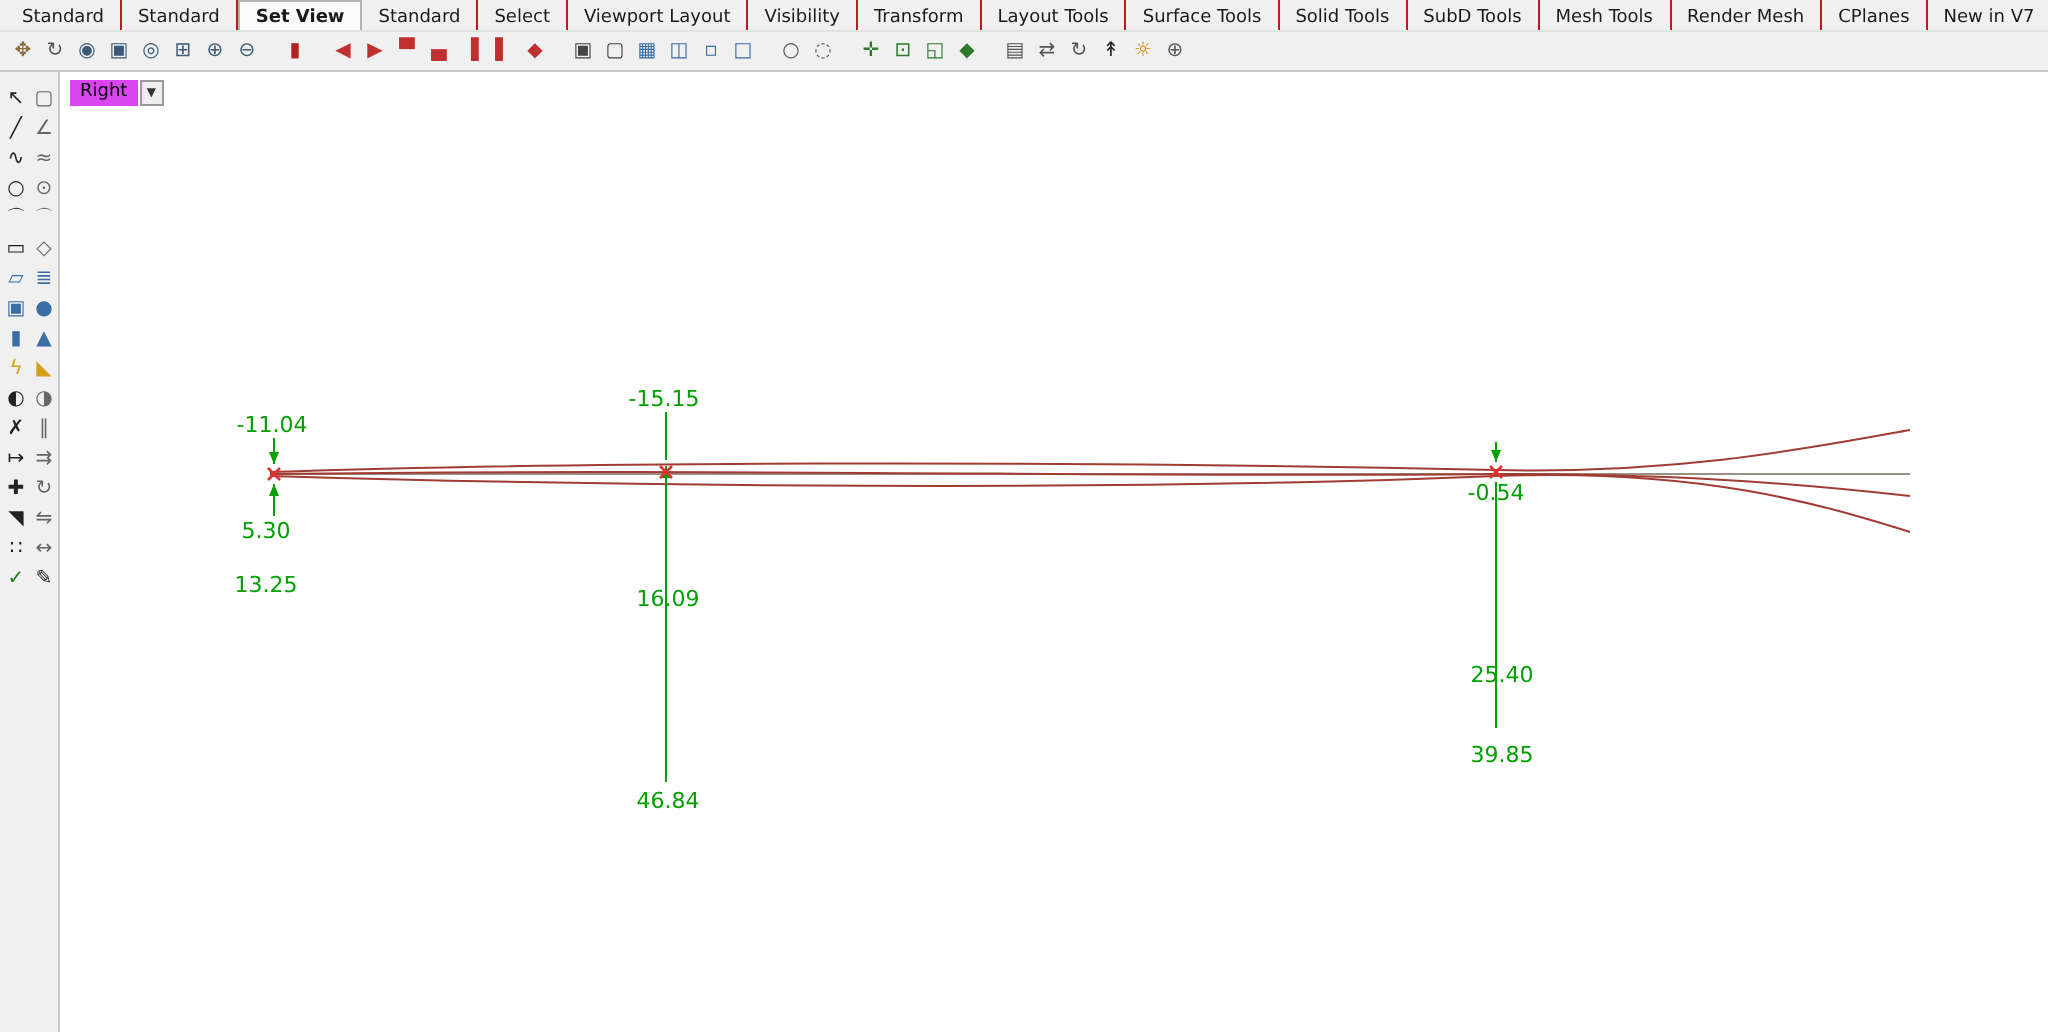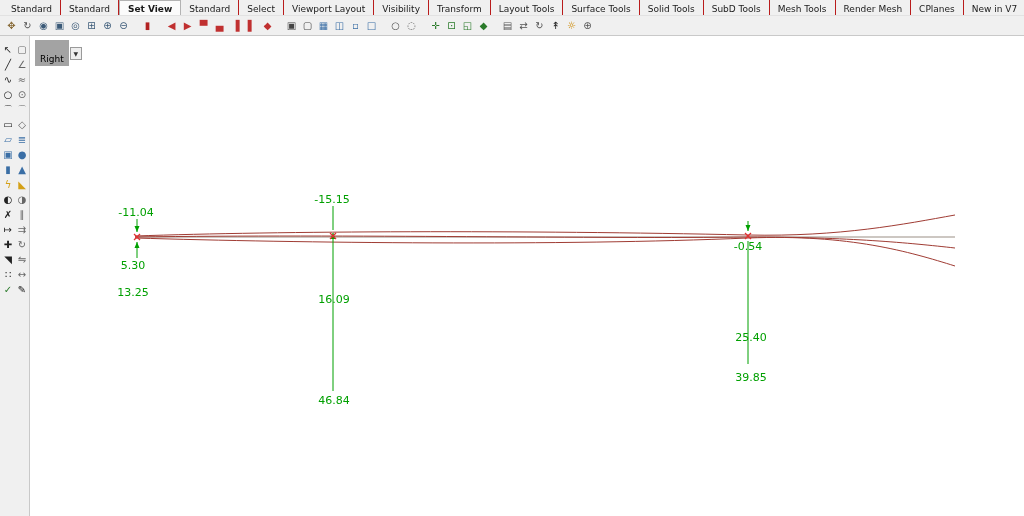--- a/index.html
+++ b/index.html
@@ -40,21 +40,21 @@
     padding:7px 0 0 1px; row-gap:2px;
   }
   .sb-icon {
     width:14px; height:13px; font-size:10px; line-height:13px;
     text-align:center; cursor:default; overflow:hidden;
   }
   .canvas { position:relative; flex:1; background:#ffffff; }
   .canvas svg { position:absolute; left:0; top:0; }
   
   .viewport-tab { position:absolute; left:5px; top:4px; display:flex; align-items:center; font-size:9px; z-index:2; }
-  .viewport-label { background:#a3a3a3; color:#000; padding:14px 5px 2px 5px; }
+  .viewport-label { background:#d946ef; color:#000; padding:1px 5px 2px 5px; }
   .viewport-drop {
     width:12px; height:13px; background:#eeeeee; border:1px solid #9a9a9a;
     font-size:6px; line-height:12px; text-align:center; color:#333; margin-left:1px;
   }
 </style>
 </head>
 <body>
 
 <div>
 

